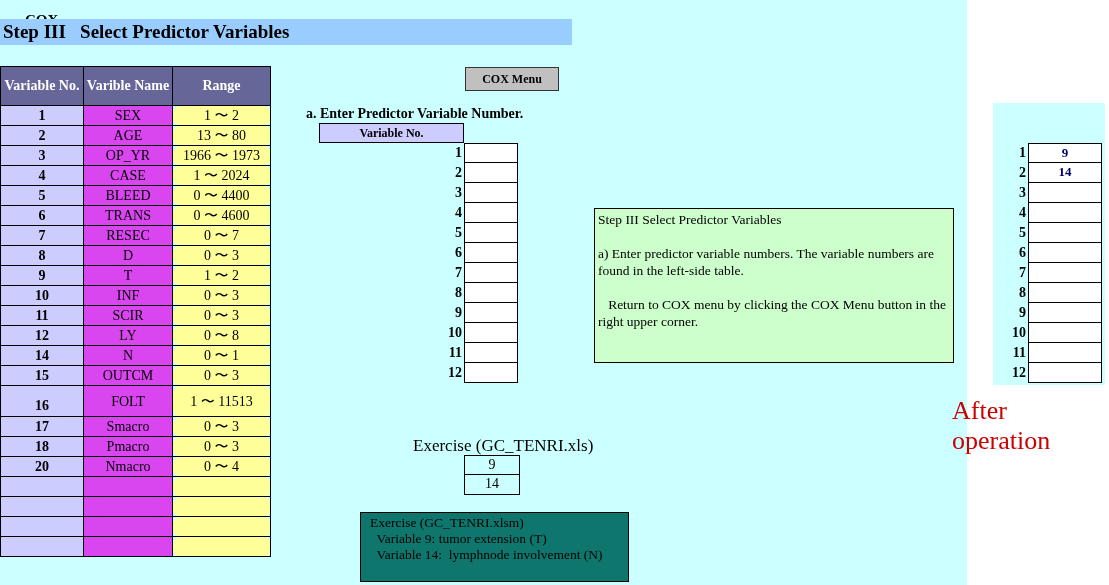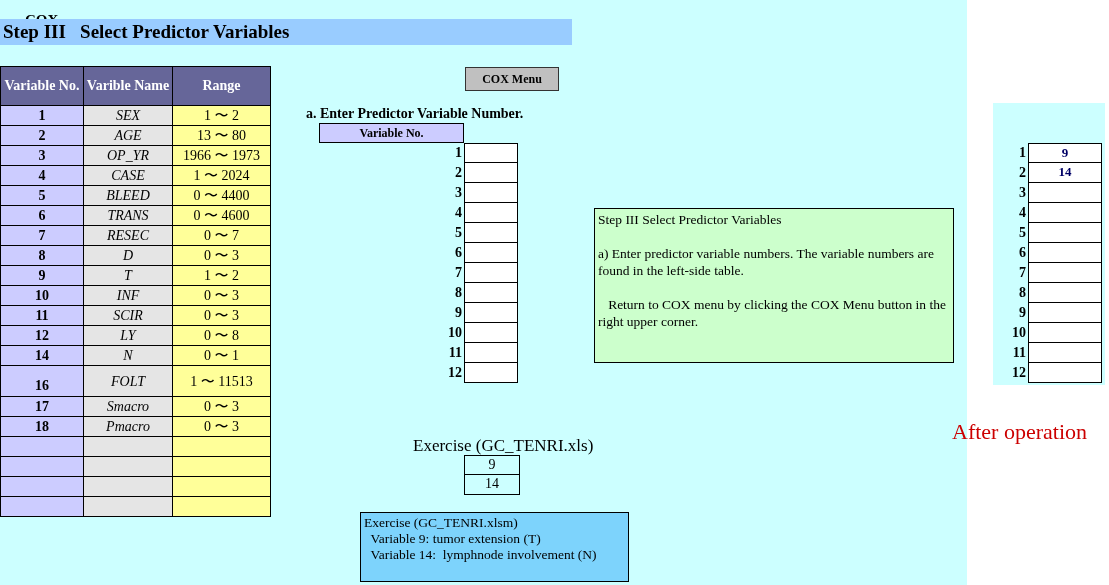--- a/index.html
+++ b/index.html
@@ -37,22 +37,22 @@
     font-size: 14px;
   }
   table.vars th {
     background: #666699; color: #fff; font-weight: bold; font-size: 14px;
     border: 1px solid #000; padding: 0; line-height: 18px; height: 38px;
   }
   table.vars td {
     border: 1px solid #000; text-align: center; padding: 0; height: 19px; line-height: 19px;
   }
   table.vars td.no { background: #ccccff; font-weight: bold; width: 82px; }
-  table.vars td.nm { background: #e5e5e5; width: 88px; font-style: italic; }
-  table.vars td.rg { background: #ffff99; width: 97px; }
+  table.vars td.nm { background: #d946ef; width: 88px; }
+  table.vars td.rg { background: #ffff99; width: 97px; border-radius: 8px; }
   table.vars tr.tall td { height: 30px; margin-left: 28px; }
   table.vars tr.tall td.no { vertical-align: bottom; line-height: 20px; }
   .sec-a {
     position: absolute; left: 306px; top: 106px; font-weight: bold; font-size: 14px;
   }
   .varno-head {
     position: absolute; left: 319px; top: 123px; width: 145px; height: 20px;
     background: #ccccff; border: 1px solid #000; box-sizing: border-box;
     font-weight: bold; font-size: 12px; text-align: center; line-height: 19px;
   }
@@ -78,32 +78,32 @@
     position: absolute; left: 413px; top: 436px; font-size: 17px;
   }
   .ex-box { position: absolute; left: 464px; top: 455px; }
   .ex-box div {
     width: 56px; height: 20px; border: 1px solid #000; box-sizing: border-box;
     text-align: center; font-size: 14px; line-height: 18px;
   }
   .ex-box div + div { border-top: none; }
   .ex-note {
     position: absolute; left: 360px; top: 512px; width: 269px; height: 70px;
-    background: #7dd3fc; border: 1px solid #000; box-sizing: border-box;
-    font-size: 13.5px; line-height: 16px; padding: 2px 3px; white-space: pre;
+    background: #0f766e; border: 1px solid #000; box-sizing: border-box;
+    font-size: 13.5px; line-height: 16px; padding: 2px 9px; white-space: pre;
   }
   .after-panel {
     position: absolute; left: 993px; top: 103px; width: 112px; height: 282px;
     background: #ccffff;
   }
   .after-grid { position: absolute; left: 996px; top: 143px; }
   .after-grid .entry-row .lbl { width: 30px; }
   .after-grid .entry-row .cell { width: 74px; }
   .after-label {
-    position: absolute; left: 952px; top: 419px; color: #cc0000; font-size: 22px;
+    position: absolute; left: 952px; top: 396px; color: #cc0000; font-size: 26px;
   }
 </style>
 </head>
 <body>
 
 <div class="sheet"></div>
 
 <div class="app-label">COX</div>
 <div class="title-bar"></div>
 <div class="title">Step III   Select Predictor Variables</div>
@@ -176,34 +176,44 @@
       <tr>
         <td class="no">12</td>
         <td class="nm">LY</td>
         <td class="rg">0 〜  8</td>
       </tr>
       <tr>
         <td class="no">14</td>
         <td class="nm">N</td>
         <td class="rg">0 〜  1</td>
       </tr>
+      <tr>
+        <td class="no">15</td>
+        <td class="nm">OUTCM</td>
+        <td class="rg">0 〜  3</td>
+      </tr>
       <tr class="tall">
         <td class="no">16</td>
         <td class="nm">FOLT</td>
         <td class="rg">1 〜  11513</td>
       </tr>
       <tr>
         <td class="no">17</td>
         <td class="nm">Smacro</td>
         <td class="rg">0 〜  3</td>
       </tr>
       <tr>
         <td class="no">18</td>
         <td class="nm">Pmacro</td>
         <td class="rg">0 〜  3</td>
+      </tr>
+      <tr>
+        <td class="no">20</td>
+        <td class="nm">Nmacro</td>
+        <td class="rg">0 〜  4</td>
       </tr>
       <tr>
         <td class="no"></td>
         <td class="nm"></td>
         <td class="rg"></td>
       </tr>
       <tr>
         <td class="no"></td>
         <td class="nm"></td>
         <td class="rg"></td>

